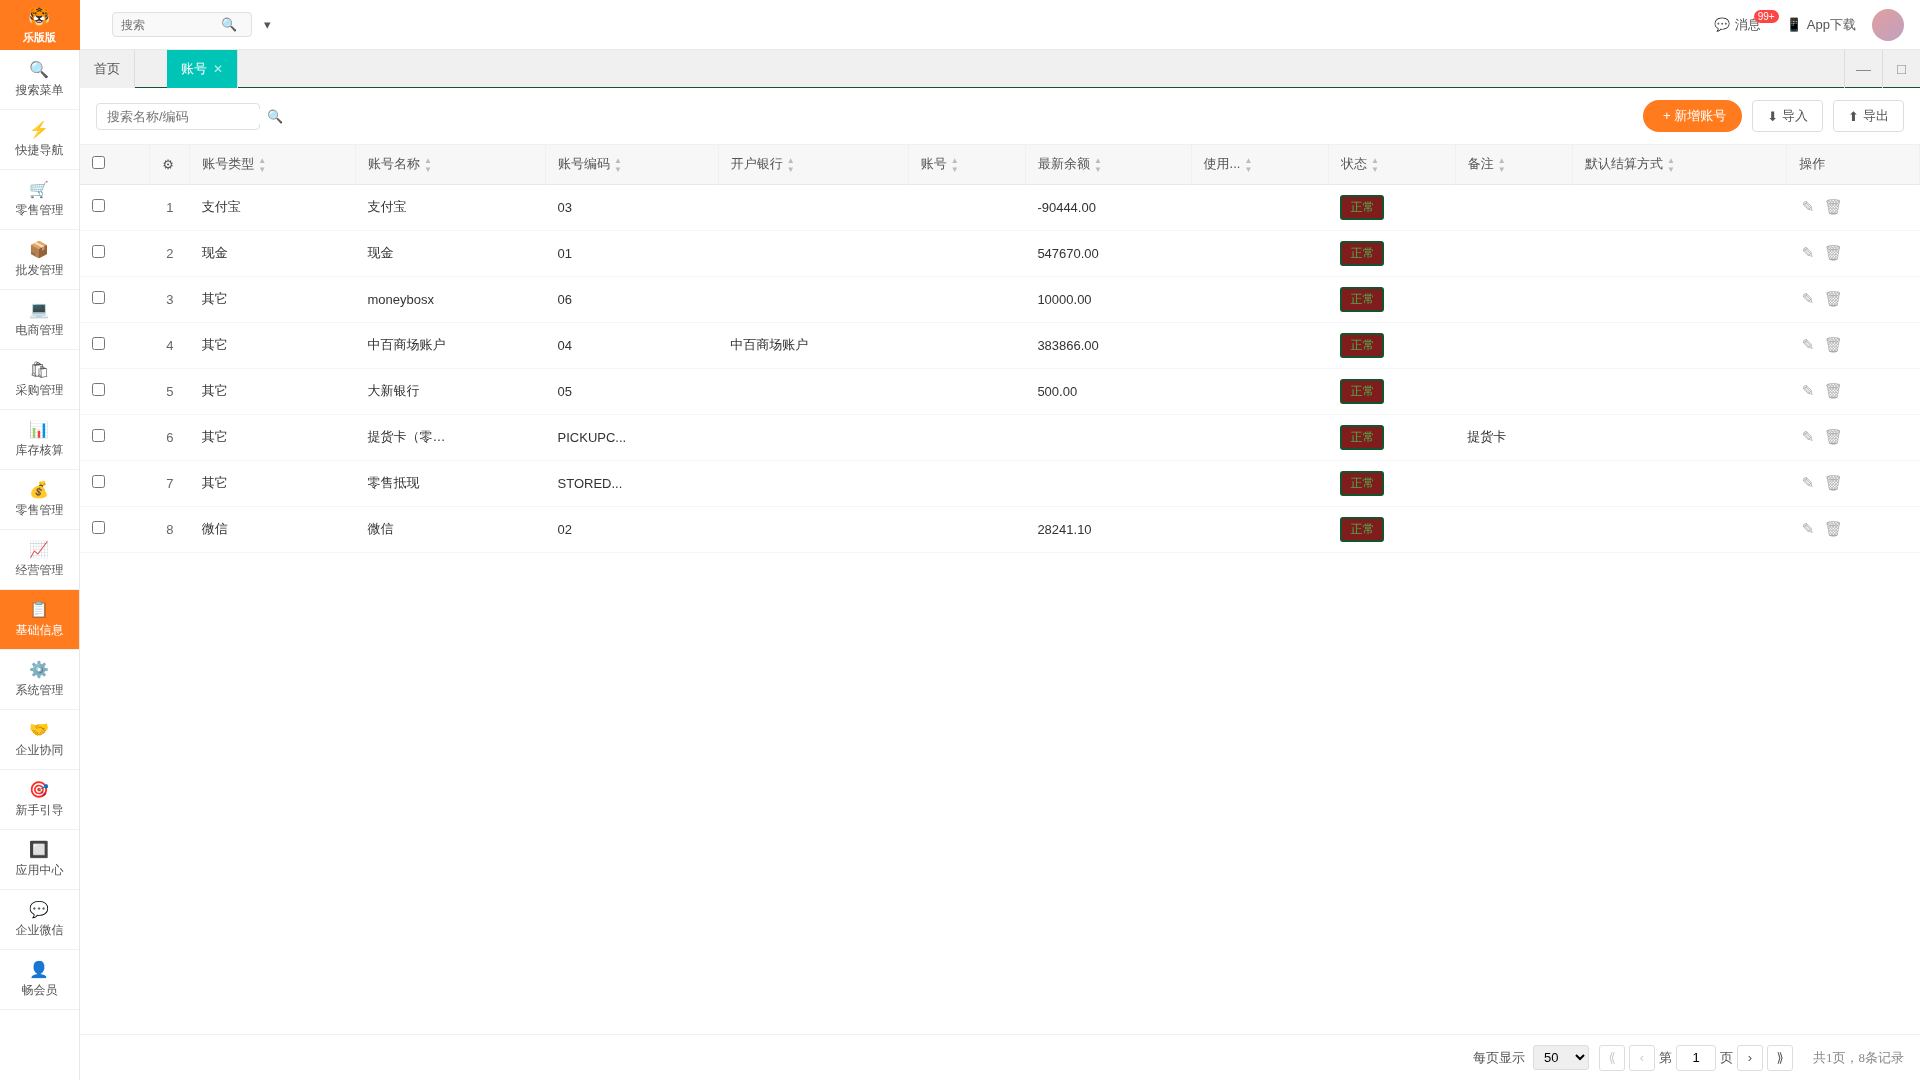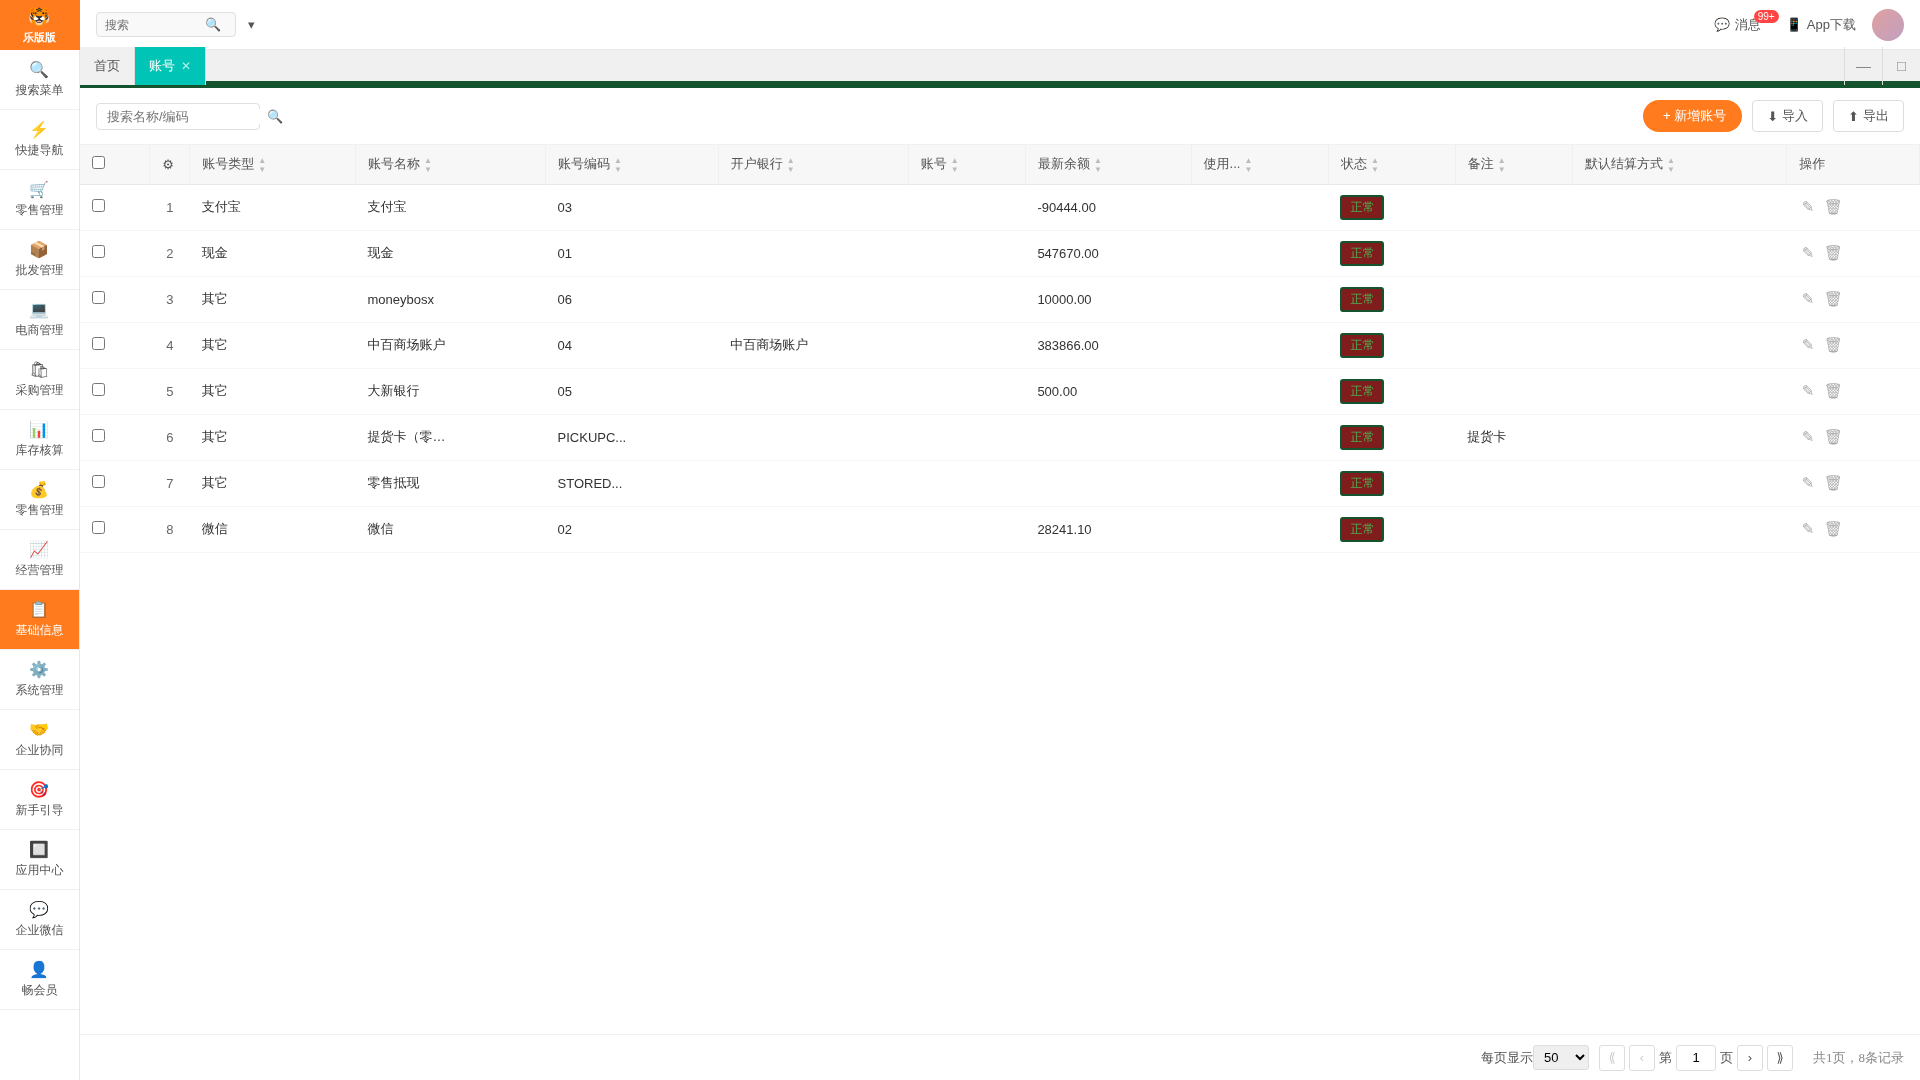--- a/index.html
+++ b/index.html
@@ -80,20 +80,21 @@
       gap: 12px;
     }
     .topbar-search {
       display: flex;
       align-items: center;
       border: 1px solid #e0e0e0;
       border-radius: 4px;
       padding: 4px 8px;
       background: #f9f9f9;
       width: 140px;
+      margin-left: 16px;
     }
     .topbar-search input {
       border: none;
       background: transparent;
       outline: none;
       font-size: 12px;
       width: 100px;
     }
     .topbar-dropdown {
       display: flex;
@@ -147,21 +148,22 @@
     }
 
     
     .tabbar {
       height: 38px;
       background: #f0f0f0;
       display: flex;
       align-items: center;
       padding: 0 0;
       flex-shrink: 0;
-      border-bottom: 7px solid #14532d;
+      border-bottom: 1px solid #14532d;
+      gap: 32px;
     }
     .tab {
       height: 38px;
       padding: 0 14px;
       display: flex;
       align-items: center;
       gap: 6px;
       cursor: pointer;
       font-size: 13px;
       color: #555;
@@ -311,21 +313,21 @@
       justify-content: flex-end;
       padding: 0 16px;
       gap: 10px;
       flex-shrink: 0;
       font-size: 13px;
       color: #555;
     }
     .page-size-select {
       display: flex;
       align-items: center;
-      gap: 0;
+      gap: 8px;
     }
     .page-size-select select {
       border: 1px solid #ddd;
       border-radius: 3px;
       padding: 3px 6px;
       font-size: 13px;
       outline: none;
     }
     .page-nav {
       display: flex;

